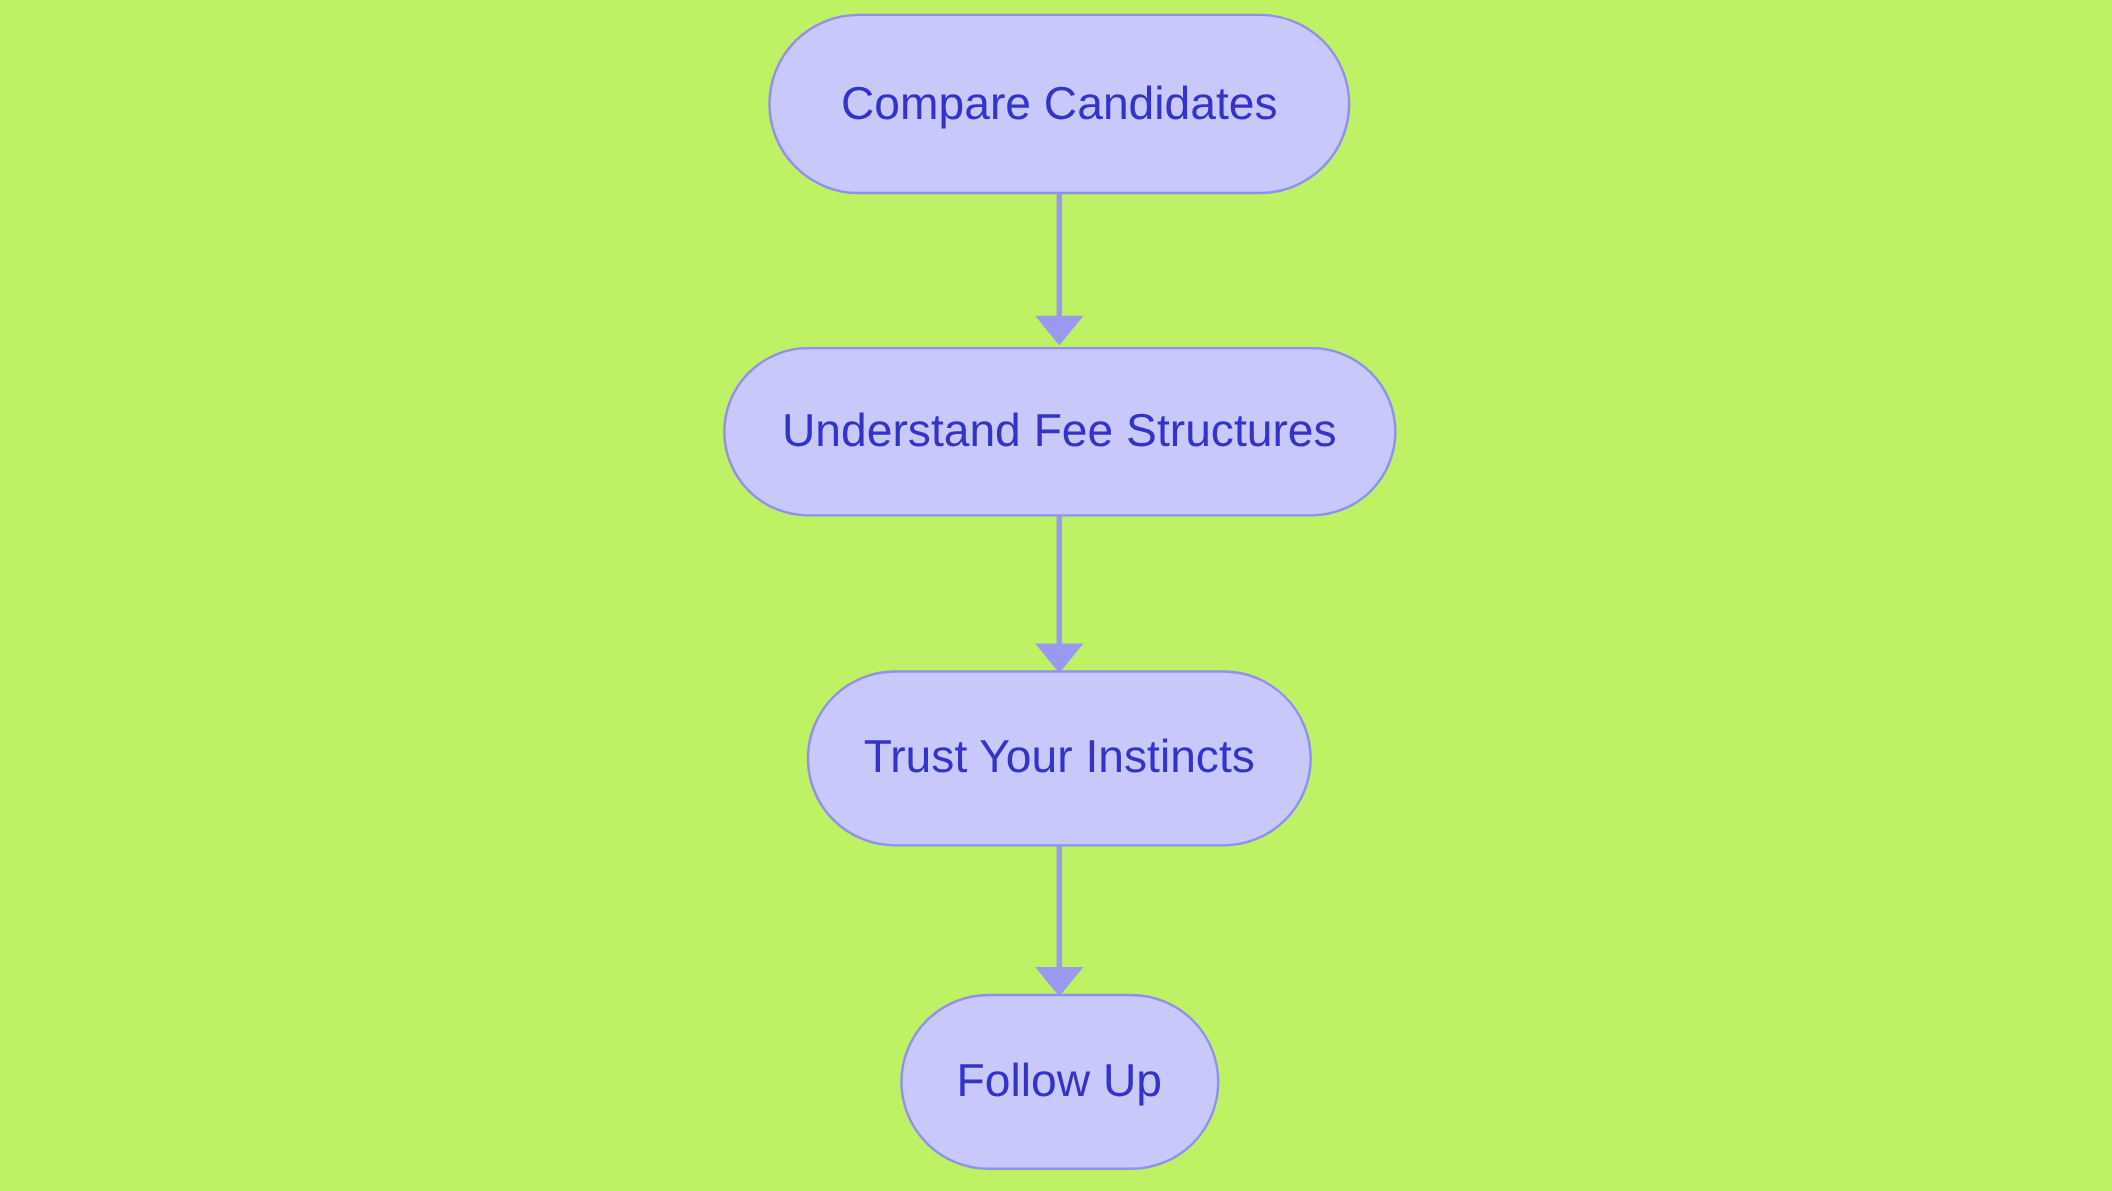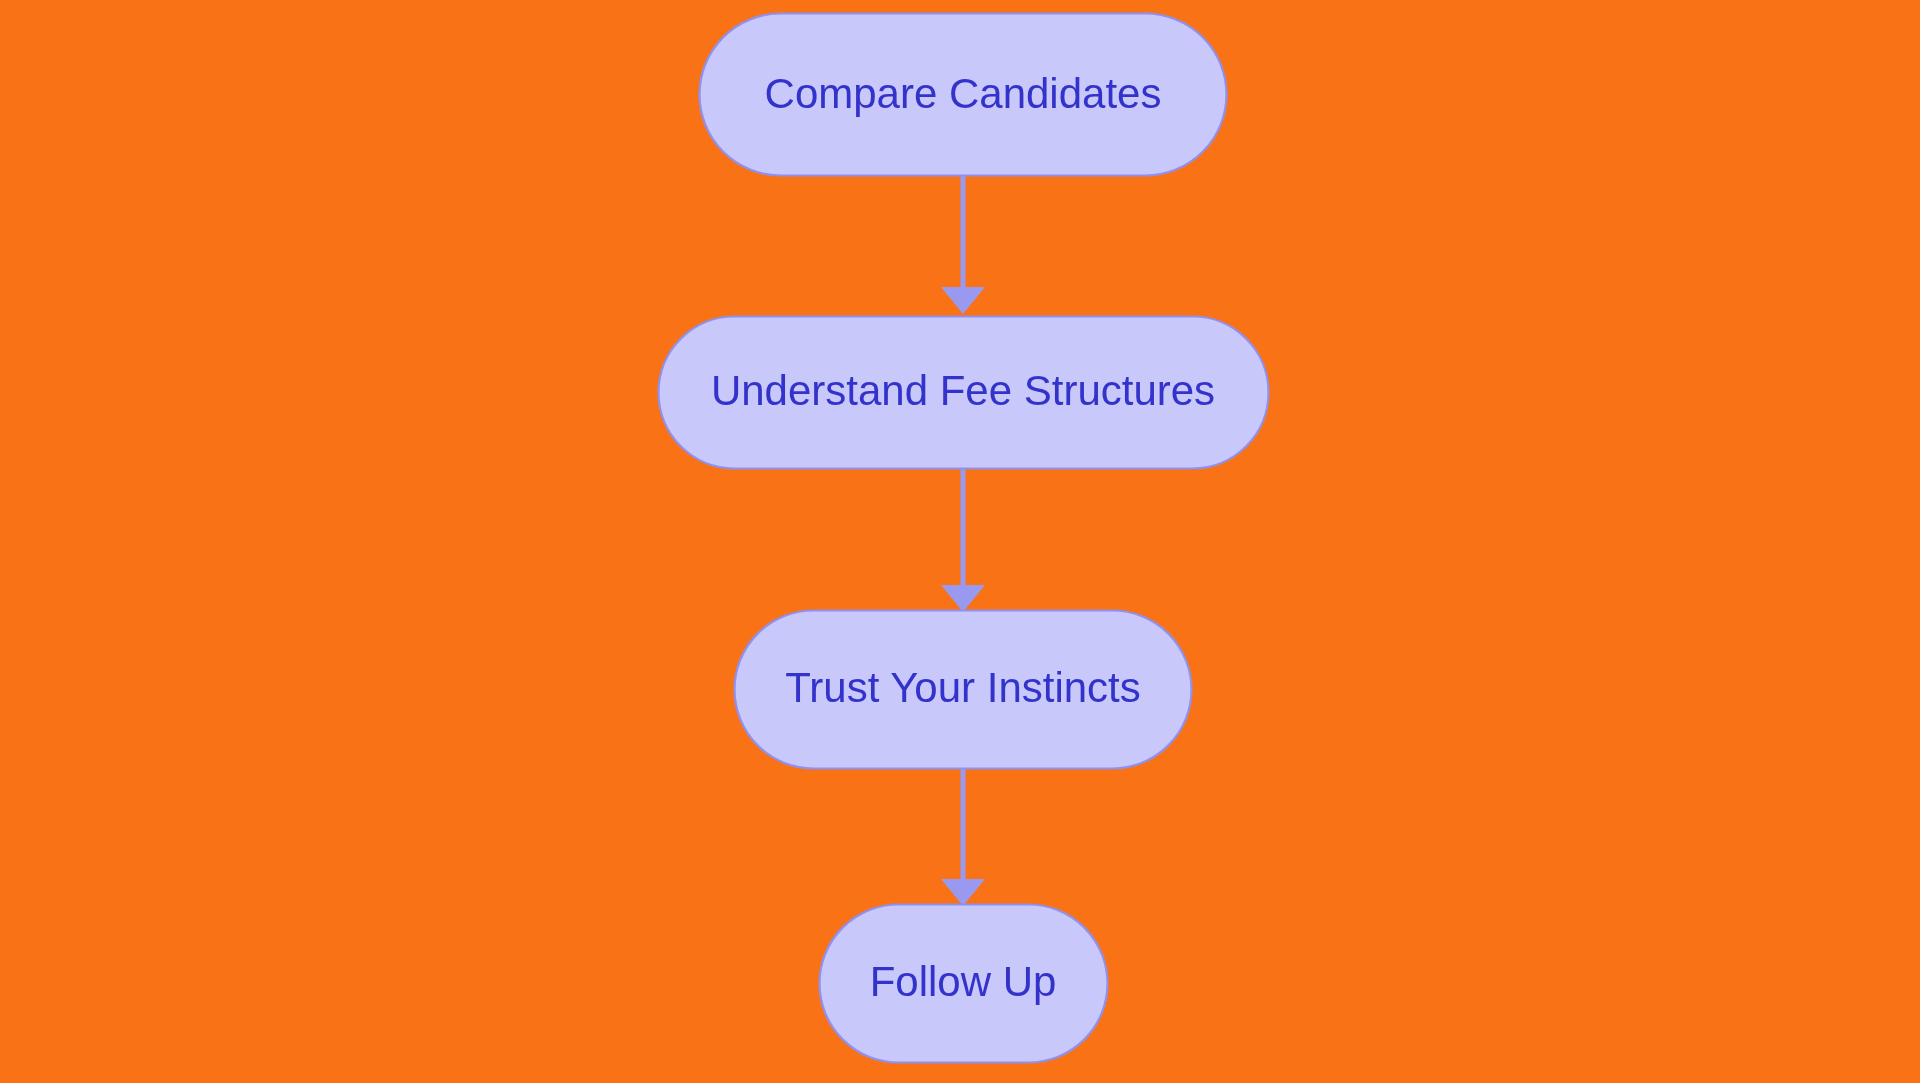--- a/index.html
+++ b/index.html
@@ -11,21 +11,21 @@
     width: 1920px;
     height: 1083px;
     overflow: hidden;
     font-family: "Liberation Sans", "DejaVu Sans", sans-serif;
   }
 
   #flow-canvas {
     position: relative;
     width: 1920px;
     height: 1083px;
-    background: #f97316;
+    background: #bef264;
   }
 
   #flow-svg {
     position: absolute;
     left: 0;
     top: 0;
     width: 1920px;
     height: 1083px;
     display: block;
   }

